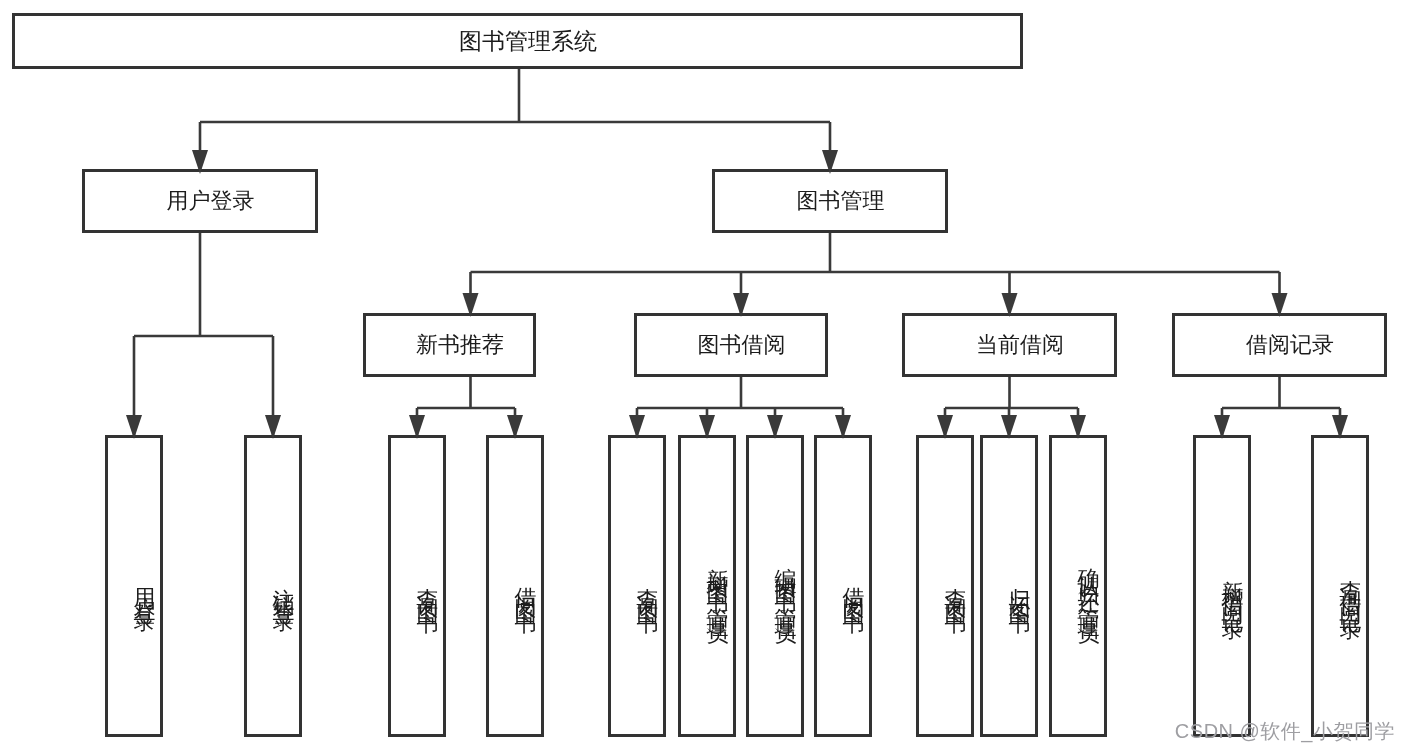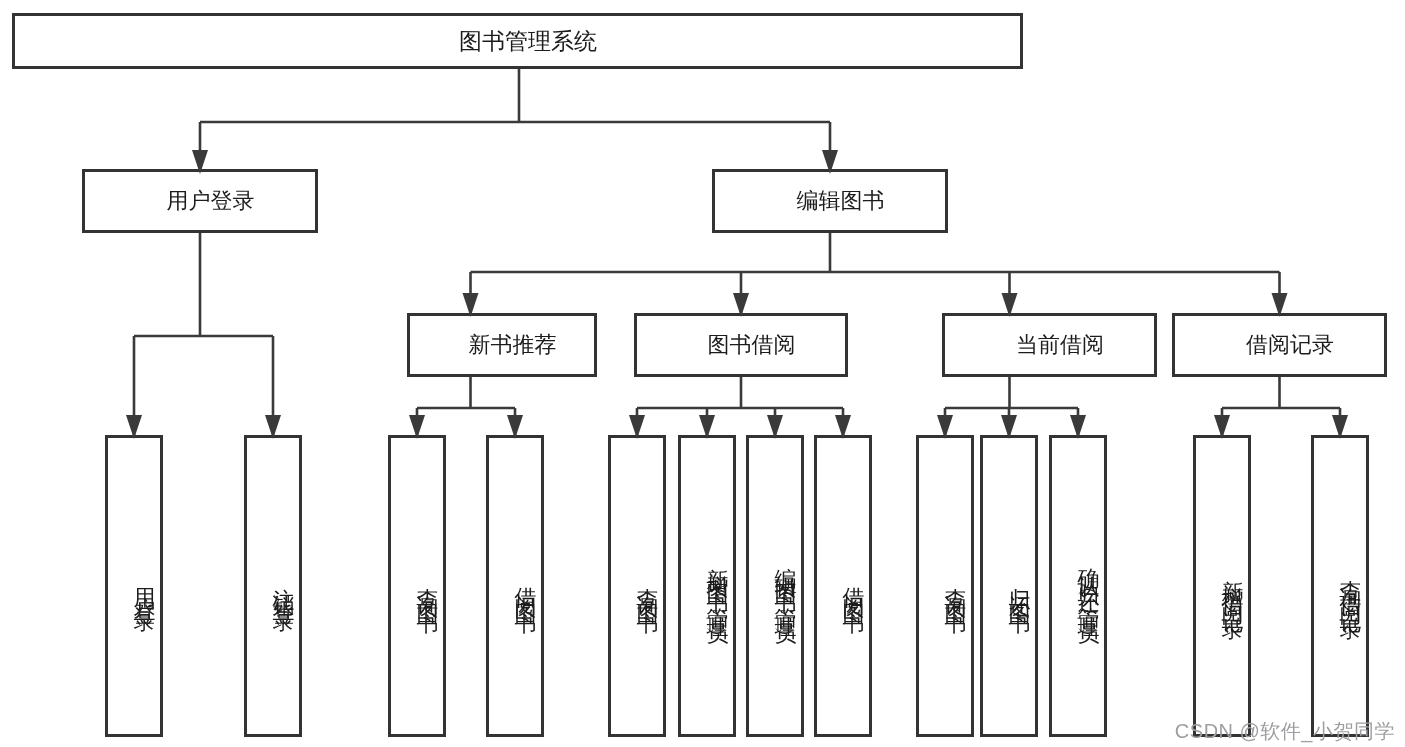--- a/index.html
+++ b/index.html
@@ -111,25 +111,25 @@
     <g>
       <path class="wire" d="M1279.5 377 V408 M1222 408 H1340 M1222 408 V437 M1340 408 V437"></path>
       <path class="arrowhead" d="M1214 415 L1230 415 L1222 439 Z"></path>
       <path class="arrowhead" d="M1332 415 L1348 415 L1340 439 Z"></path>
     </g>
   </svg>
 
   <div class="node root" style="left:12px;top:13px;width:1011px;height:56px;">图书管理系统</div>
 
   <div class="node" style="left:82px;top:169px;width:236px;height:64px;">用户登录</div>
-  <div class="node" style="left:712px;top:169px;width:236px;height:64px;">编辑图书</div>
+  <div class="node" style="left:712px;top:169px;width:236px;height:64px;">图书管理</div>
 
-  <div class="node" style="left:363px;top:313px;width:190px;height:64px;margin-left:44px;">新书推荐</div>
-  <div class="node" style="left:634px;top:313px;width:214px;height:64px;">图书借阅</div>
-  <div class="node" style="left:902px;top:313px;width:215px;height:64px;margin-left:40px;">当前借阅</div>
+  <div class="node" style="left:363px;top:313px;width:173px;height:64px;">新书推荐</div>
+  <div class="node" style="left:634px;top:313px;width:194px;height:64px;">图书借阅</div>
+  <div class="node" style="left:902px;top:313px;width:215px;height:64px;">当前借阅</div>
   <div class="node" style="left:1172px;top:313px;width:215px;height:64px;">借阅记录</div>
 
   <div class="node leaf" style="left:105px;top:435px;width:58px;height:302px;">用户登录</div>
   <div class="node leaf" style="left:244px;top:435px;width:58px;height:302px;">注销登录</div>
 
   <div class="node leaf" style="left:388px;top:435px;width:58px;height:302px;">查询图书</div>
   <div class="node leaf" style="left:486px;top:435px;width:58px;height:302px;">借阅图书</div>
 
   <div class="node leaf" style="left:608px;top:435px;width:58px;height:302px;">查询图书</div>
   <div class="node leaf" style="left:678px;top:435px;width:58px;height:302px;">新增图书（管理员）</div>

